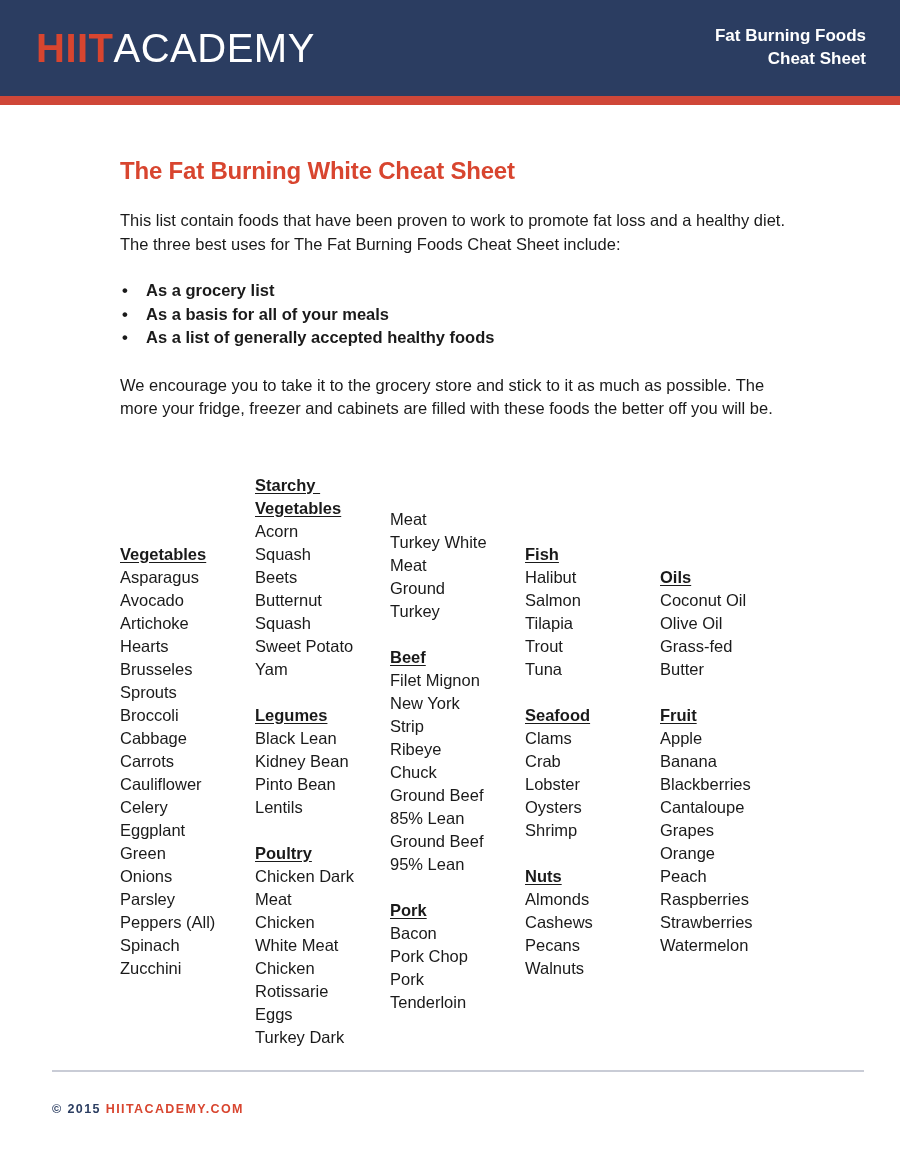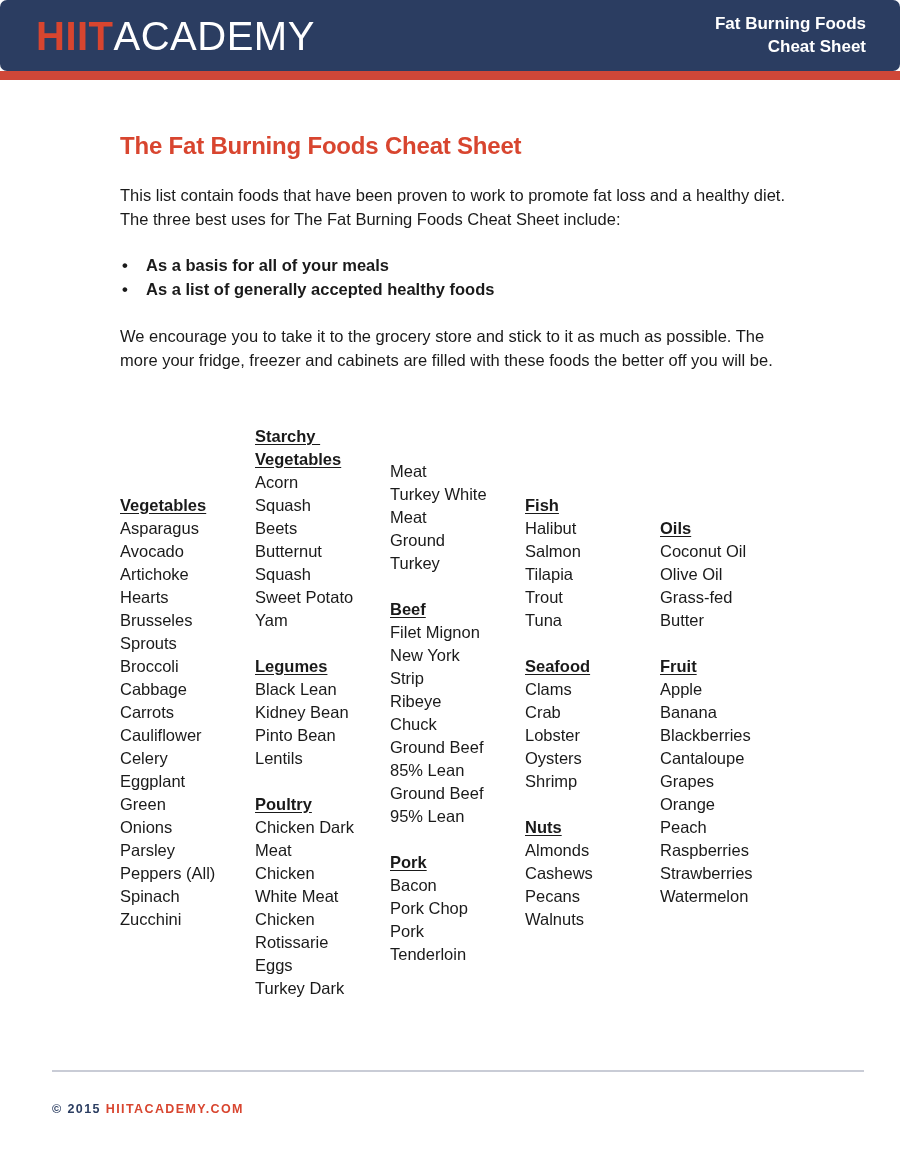--- a/index.html
+++ b/index.html
@@ -12,27 +12,26 @@
 
   body {
     font-family: "Liberation Sans", sans-serif;
     color: #1a1a1a;
     position: relative;
     overflow: hidden;
   }
 
   
   .header-bar {
-    height: 71px;
+    height: 96px;
     background: #2b3d61;
     display: flex;
     align-items: center;
     justify-content: space-between;
     padding: 0 34px 0 36px;
-    border-radius: 7px;
   }
 
   .logo {
     font-size: 40px;
     letter-spacing: 0.5px;
     line-height: 1;
     white-space: nowrap;
   }
   .logo .hiit {
     color: #d8452f;
@@ -170,26 +169,27 @@
   </div>
   <div class="header-title">
     <div>Fat Burning Foods</div>
     <div>Cheat Sheet</div>
   </div>
 </div>
 <div class="accent-stripe"></div>
 
 <div class="content">
 
-  <h1 class="page-title">The Fat Burning Foods Cheat Sheet</h1>
+  <h1 class="page-title">The Fat Burning White Cheat Sheet</h1>
 
   <div class="intro-block">
     <p class="para">This list contain foods that have been proven to work to promote fat loss and a healthy diet. The three best uses for The Fat Burning Foods Cheat Sheet include:</p>
 
     <ul class="bullets">
+      <li>As a grocery list</li>
       <li>As a basis for all of your meals</li>
       <li>As a list of generally accepted healthy foods</li>
     </ul>
 
     <p class="para para-2">We encourage you to take it to the grocery store and stick to it as much as possible. The more your fridge, freezer and cabinets are filled with these foods the better off you will be.</p>
   </div>
 
   <div class="columns" id="food-columns">
       <div class="column">
         <div class="col-head">Vegetables</div>

